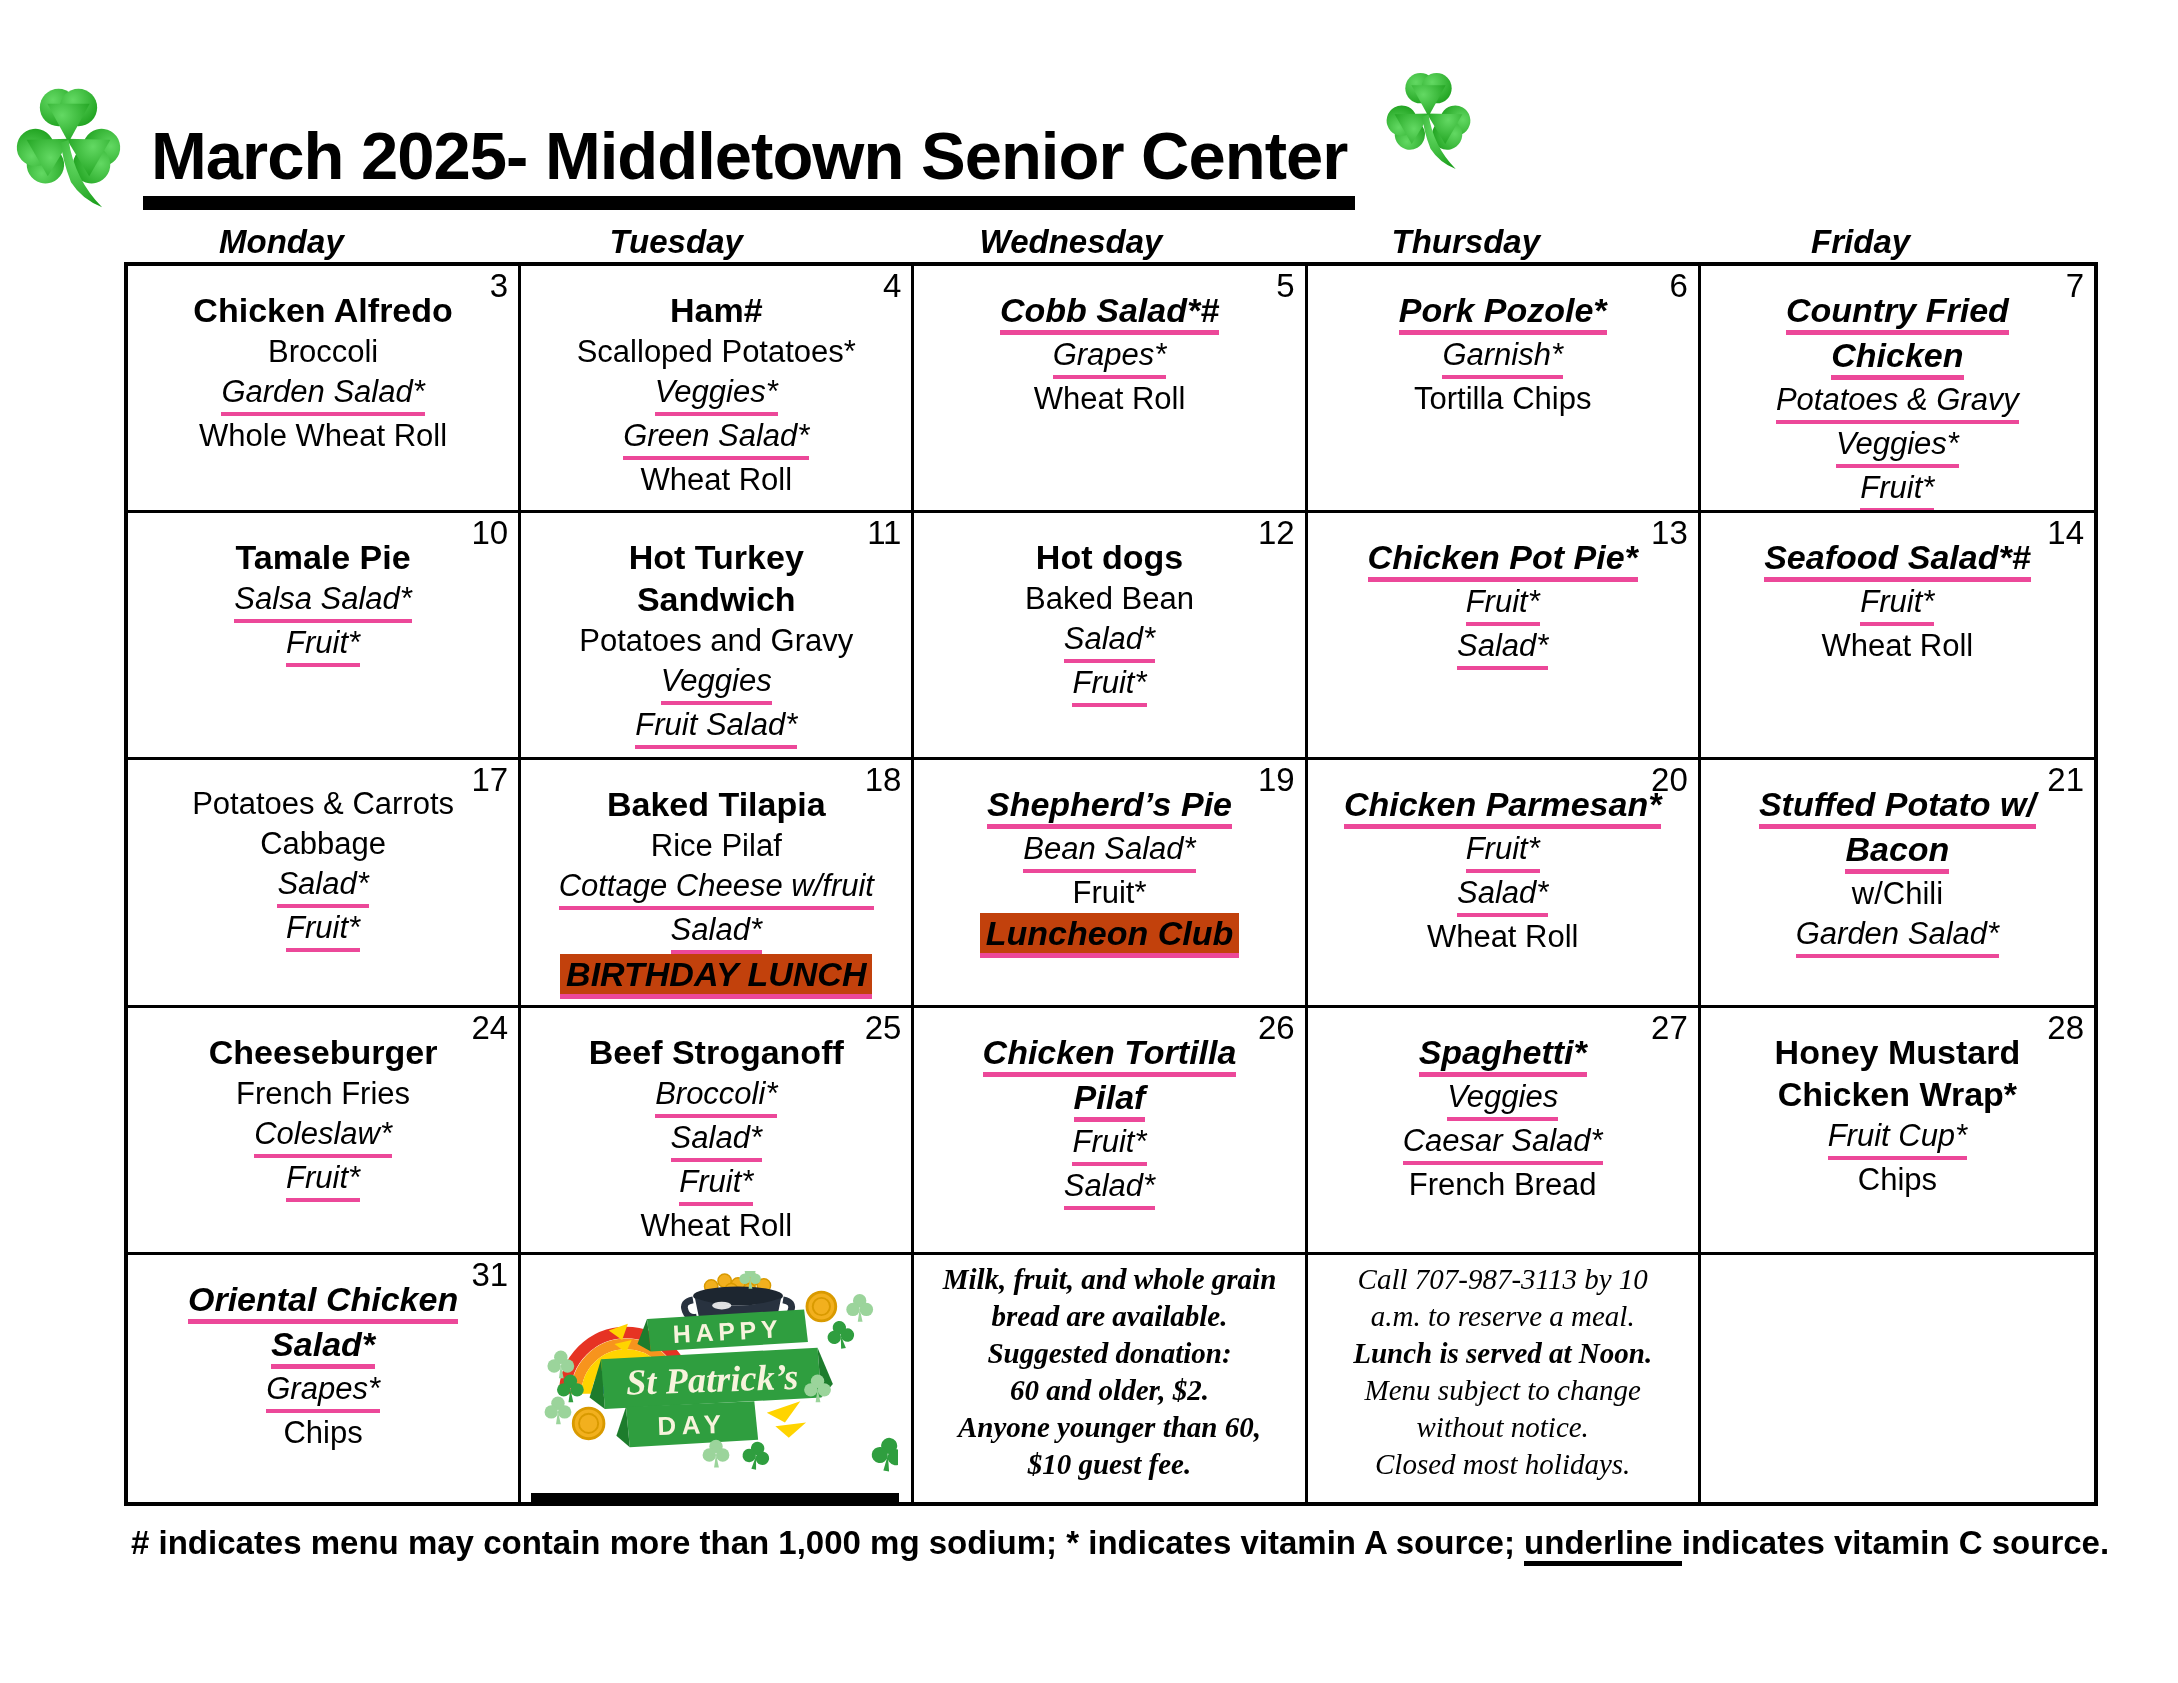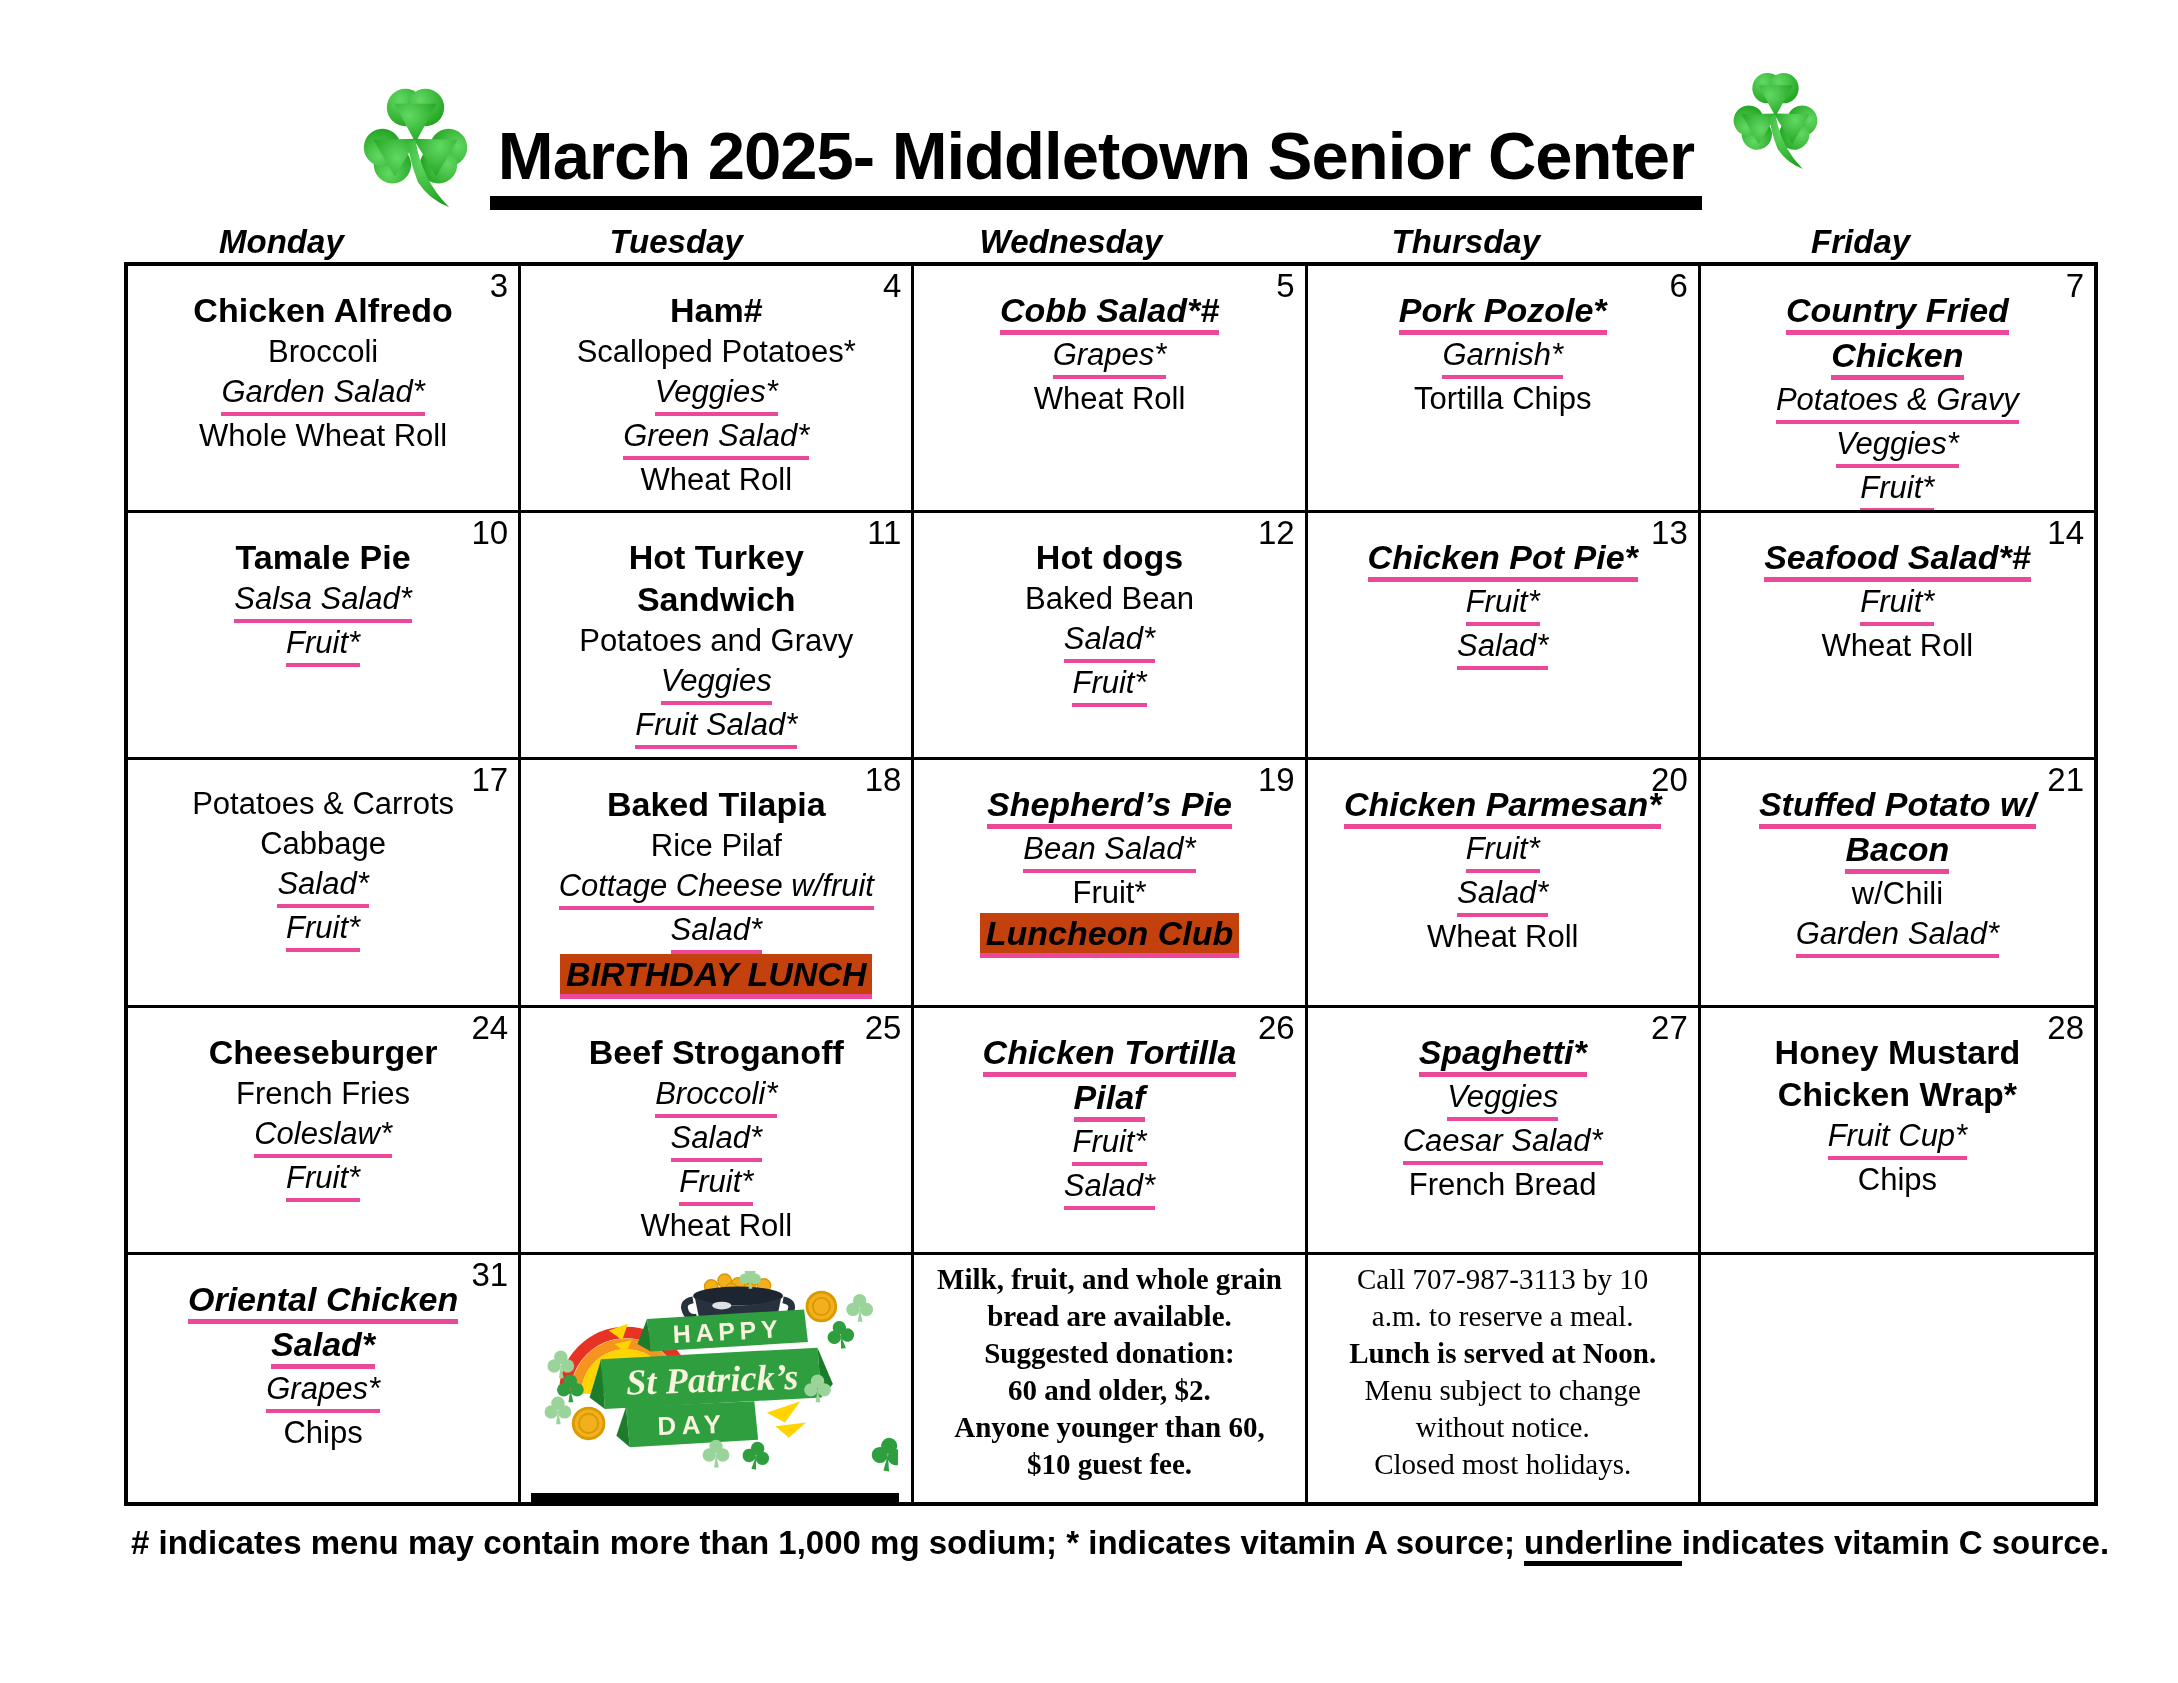--- a/index.html
+++ b/index.html
@@ -1,21 +1,21 @@
 <!DOCTYPE html>
 <html><head>
 <meta charset="utf-8">
 <style>
   html,body{margin:0;padding:0;background:#ffffff;}
   .page{position:relative;width:2178px;height:1684px;background:#fff;
         font-family:"Liberation Sans",sans-serif;color:#000;overflow:hidden;}
 
   
   .header{position:absolute;top:0;left:0;width:100%;display:flex;
-          justify-content:center;align-items:flex-start;gap:44px;}
+          justify-content:flex-start;align-items:flex-start;gap:44px;}
   .sham-left{margin-top:70px;margin-right:-38px;}
   .sham-right{margin-top:58px;margin-left:-26px;}
   h1.title{margin:117px 0 0 0;font-size:67px;font-weight:bold;letter-spacing:-1px;
            line-height:1.15;border-bottom:14px solid #000;padding:0 8px 2px 8px;
            position:relative;z-index:2;white-space:nowrap;}
 
   
   .weekdays{position:absolute;top:223px;left:124px;width:1974px;
             display:grid;grid-template-columns:repeat(5,1fr);}
   .weekdays div{text-align:center;font-weight:bold;font-size:33px;
@@ -32,21 +32,21 @@
   .cell:nth-child(n+21){border-bottom:none;}
   .date{position:absolute;top:2px;right:10px;font-size:33px;line-height:36px;}
   .content{text-align:center;padding-top:24px;font-size:31px;line-height:40px;}
   .line span{display:inline-block;line-height:40px;}
   .b{font-weight:bold;font-size:34px;}
   .u{border-bottom:4px solid #ec4899;font-style:italic;}
   .b.u{border-bottom-width:5px;}
   .hl{background:#c2410c;padding:0 6px;}
   .cell.info .content{font-family:"Liberation Serif",serif;font-size:29px;
                       line-height:37px;padding-top:6px;}
-  .cell.info .line span{line-height:37px;font-size:29px;}
+  .cell.info .line span{line-height:37px;font-size:29px;font-style:italic;}
   .cell.info .b{font-size:29px;}
   .cell.image{display:flex;justify-content:center;align-items:flex-start;}
   .cell.image svg{margin-top:16px;}
   .img-bar{position:absolute;bottom:0;left:10px;right:12px;height:9px;background:#000;}
 
   
   .footer{position:absolute;top:1524px;left:131px;font-size:33px;font-weight:bold;
           white-space:nowrap;}
   .footer .fu{border-bottom:5px solid #000;}
 </style>

